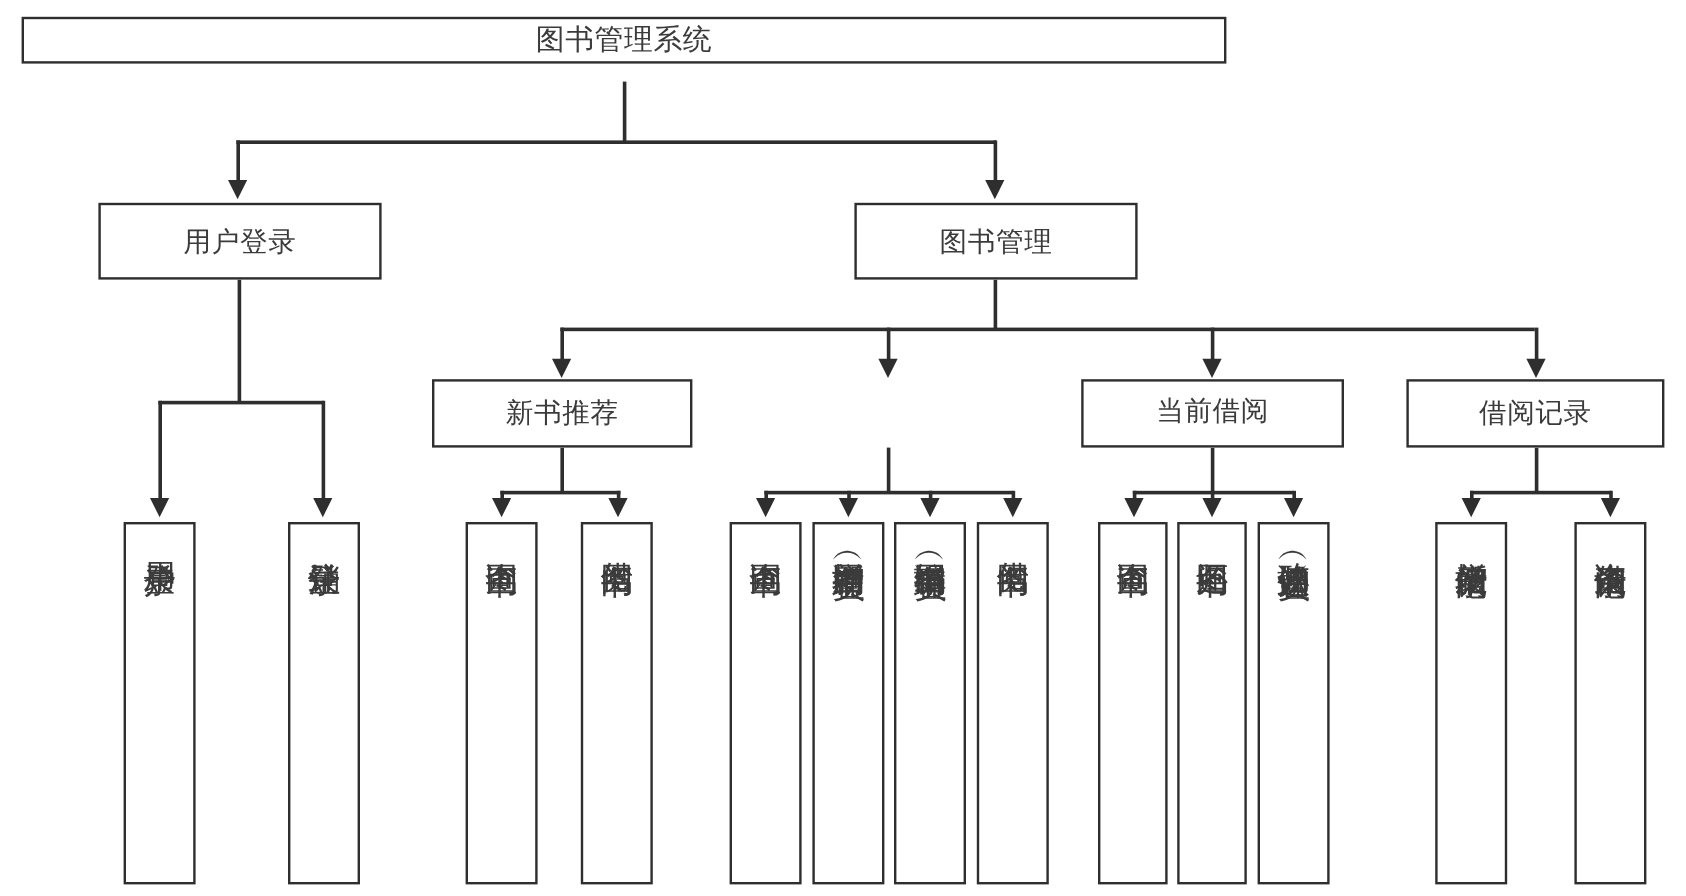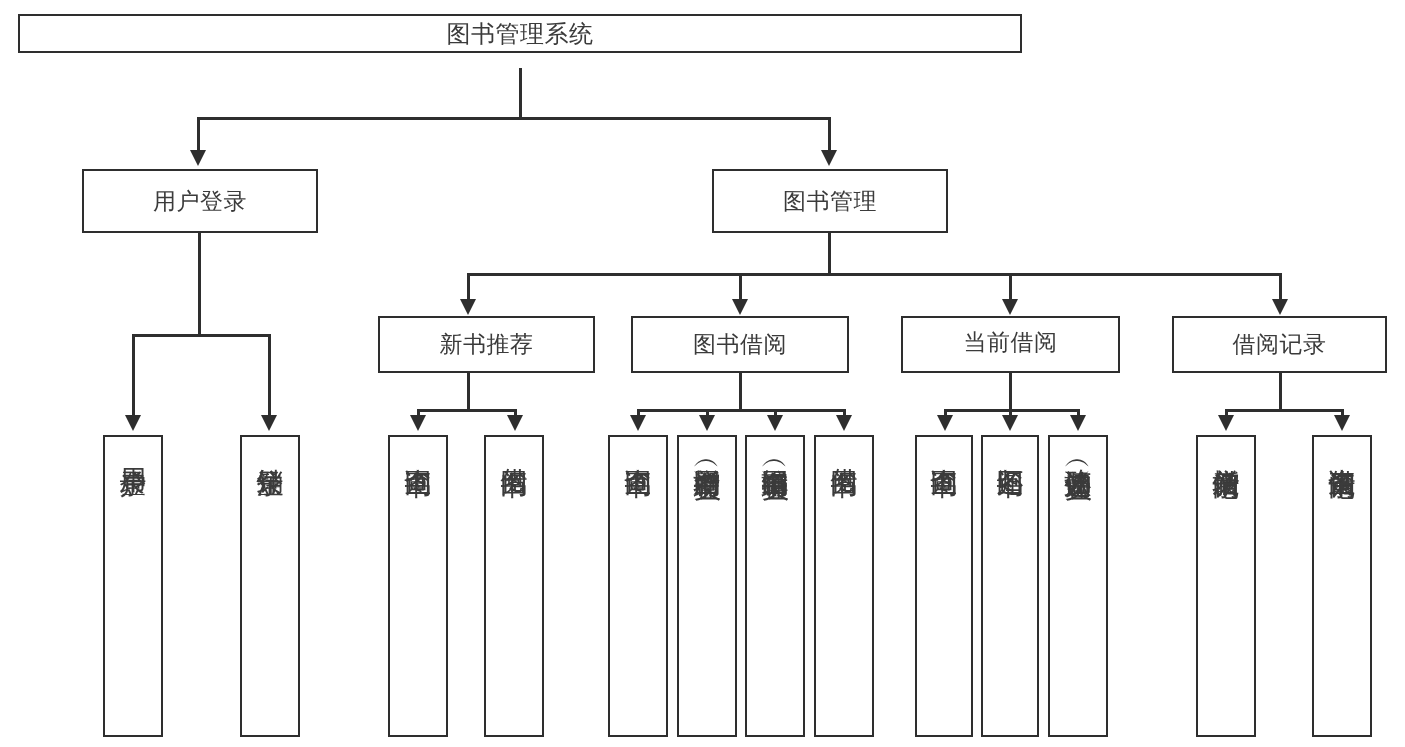--- a/index.html
+++ b/index.html
@@ -110,25 +110,22 @@
   <div class="ln h" style="left:467px;top:273px;width:812px;"></div>
   <div class="ln v" style="left:467px;top:273px;height:28px;"></div>
   <div class="arrow" style="left:460px;top:299px;"></div>
   <div class="ln v" style="left:739px;top:273px;height:28px;"></div>
   <div class="arrow" style="left:732px;top:299px;"></div>
   <div class="ln v" style="left:1009px;top:273px;height:28px;"></div>
   <div class="arrow" style="left:1002px;top:299px;"></div>
   <div class="ln v" style="left:1279px;top:273px;height:28px;"></div>
   <div class="arrow" style="left:1272px;top:299px;"></div>
 
-  <div class="node h" style="left:360px;top:316px;width:217px;height:57px;margin-left:18px;">
+  <div class="node h" style="left:360px;top:316px;width:217px;height:57px;">
     <span class="label">新书推荐</span>
-  </div>
-  <div class="node h" style="left:631px;top:316px;width:218px;height:57px;">
-    <span class="label">图书借阅</span>
   </div>
   <div class="node h" style="left:901px;top:316px;width:219px;height:57px;font-family:Liberation Mono, monospace;">
     <span class="label">当前借阅</span>
   </div>
   <div class="node h" style="left:1172px;top:316px;width:215px;height:57px;">
     <span class="label">借阅记录</span>
   </div>
 
   <div class="ln v" style="left:467px;top:373px;height:38px;"></div>
   <div class="ln h" style="left:417px;top:409px;width:100px;"></div>

